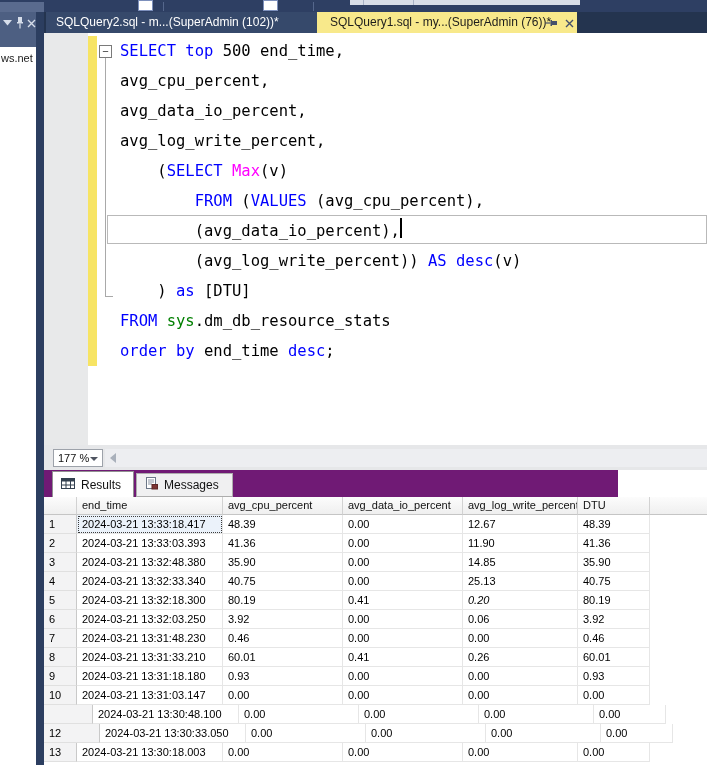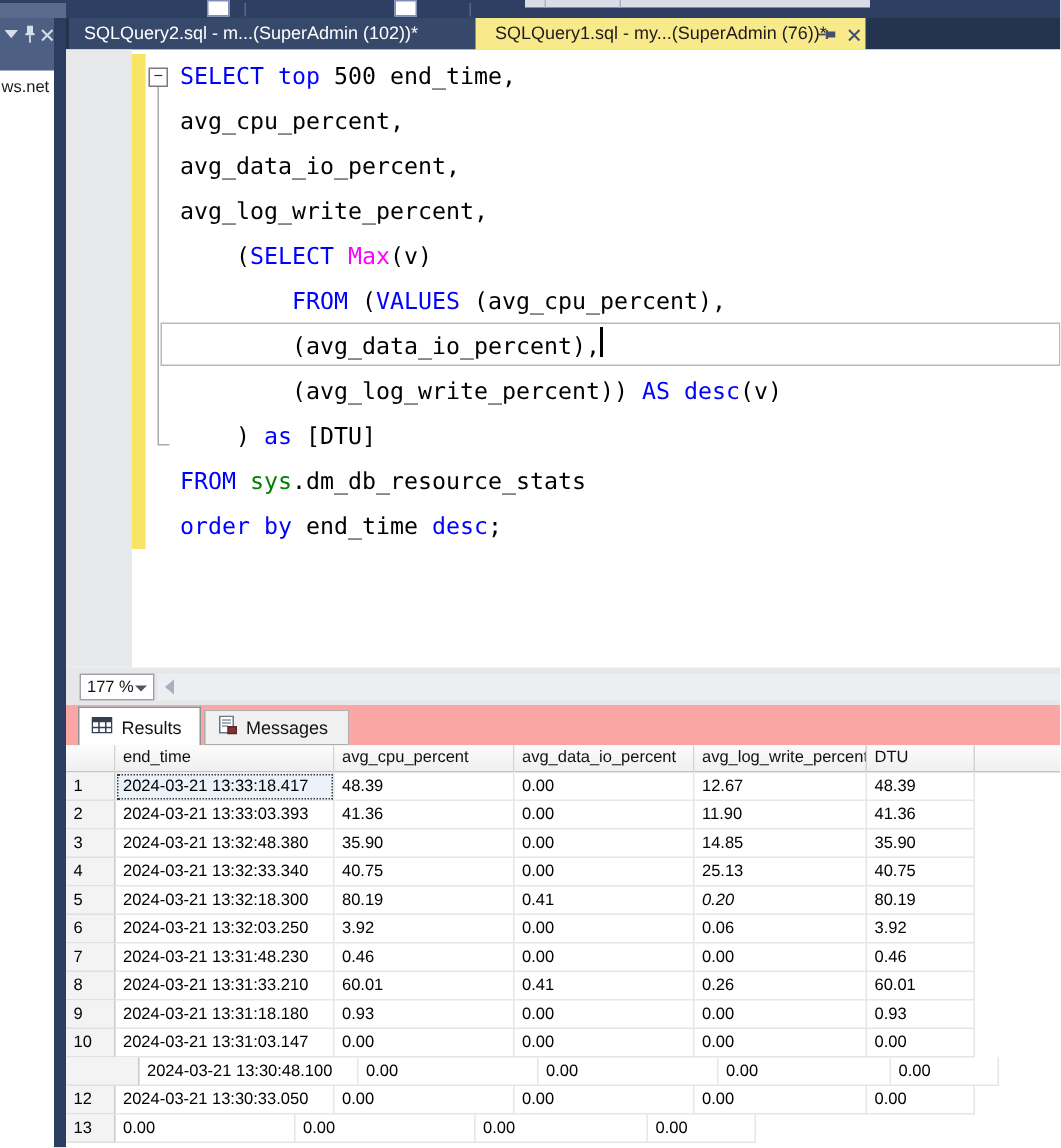--- a/index.html
+++ b/index.html
@@ -49,21 +49,21 @@
   .hscrollrow { position:absolute; left:44px; top:445px; width:663px; height:25px; background:#E6E7E9; }
   .hs-track { position:absolute; left:61px; top:4px; width:602px; height:18px; background:#EDEEF1; }
   .hs-arrow { position:absolute; left:66px; top:8px; width:0; height:0;
               border-top:5px solid transparent; border-bottom:5px solid transparent; border-right:6px solid #A9B0BB; }
   .zoomcombo { position:absolute; left:9px; top:4px; width:50px; height:18px; background:#fff; border:1px solid #9DA2AA; }
   .zoom-val { position:absolute; left:4px; top:2px; font-size:11px; color:#111; }
   .zoom-caret { position:absolute; right:4px; top:7px; width:0; height:0;
                 border-left:4px solid transparent; border-right:4px solid transparent; border-top:4px solid #4F5561; }
 
   
-  .resulttabs { position:absolute; left:44px; top:470px; width:663px; height:27px; background:#fca5a5;padding-left:28px; }
+  .resulttabs { position:absolute; left:44px; top:470px; width:574px; height:27px; background:#701a75;padding-left:28px; }
   .rtab { position:absolute; display:flex; align-items:center; gap:6px; font-size:12px; color:#111; padding-left:8px; }
   .rtab-results { left:8px; top:1px; width:82px; height:26px; background:#fff;
                   border:1px solid #919191; border-bottom:none; }
   .rtab-messages { left:92px; top:3px; width:97px; height:24px; background:#F0F0F1; border:1px solid #ADADAD; }
 
   
   .grid { position:absolute; left:44px; top:497px; width:663px; height:268px; background:#fff; font-size:11px; }
   .g-header { display:flex; height:18px; }
   .g-hcell { height:18px; background:linear-gradient(#FCFCFC,#EFEFEF); border-right:1px solid #D2D2D2;
              border-bottom:1px solid #C5C5C5; padding:2px 0 0 5px; color:#111; overflow:hidden; white-space:nowrap; }
@@ -286,29 +286,30 @@
         </div>
         <div class="g-row">
           <div class="g-num" style="width: 33px; padding-left: 48px;">11</div>
           <div class="g-cell" style="width: 146px;">2024-03-21 13:30:48.100</div>
           <div class="g-cell" style="width: 120px;">0.00</div>
           <div class="g-cell" style="width: 120px;">0.00</div>
           <div class="g-cell" style="width: 115px;">0.00</div>
           <div class="g-cell" style="width: 72px;">0.00</div>
         </div>
         <div class="g-row">
-          <div class="g-num" style="width: 33px;">12</div>
+          <div class="g-num" style="width: 56px;">12</div>
           <div class="g-cell" style="width: 146px;">2024-03-21 13:30:33.050</div>
           <div class="g-cell" style="width: 120px;">0.00</div>
           <div class="g-cell" style="width: 120px;">0.00</div>
           <div class="g-cell" style="width: 115px;">0.00</div>
           <div class="g-cell" style="width: 72px;">0.00</div>
         </div>
         <div class="g-row">
           <div class="g-num" style="width: 33px;">13</div>
+          <div class="g-cell" style="width: 146px;">2024-03-21 13:30:18.003</div>
           <div class="g-cell" style="width: 120px;">0.00</div>
           <div class="g-cell" style="width: 120px;">0.00</div>
           <div class="g-cell" style="width: 115px;">0.00</div>
           <div class="g-cell" style="width: 72px;">0.00</div>
         </div>
       </div>
   </div>
 
 </div>
 

